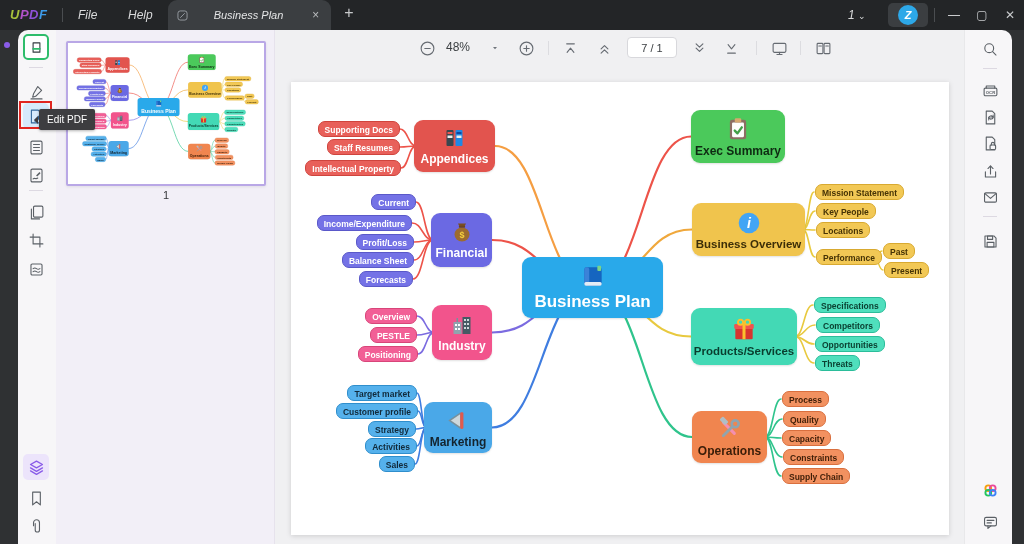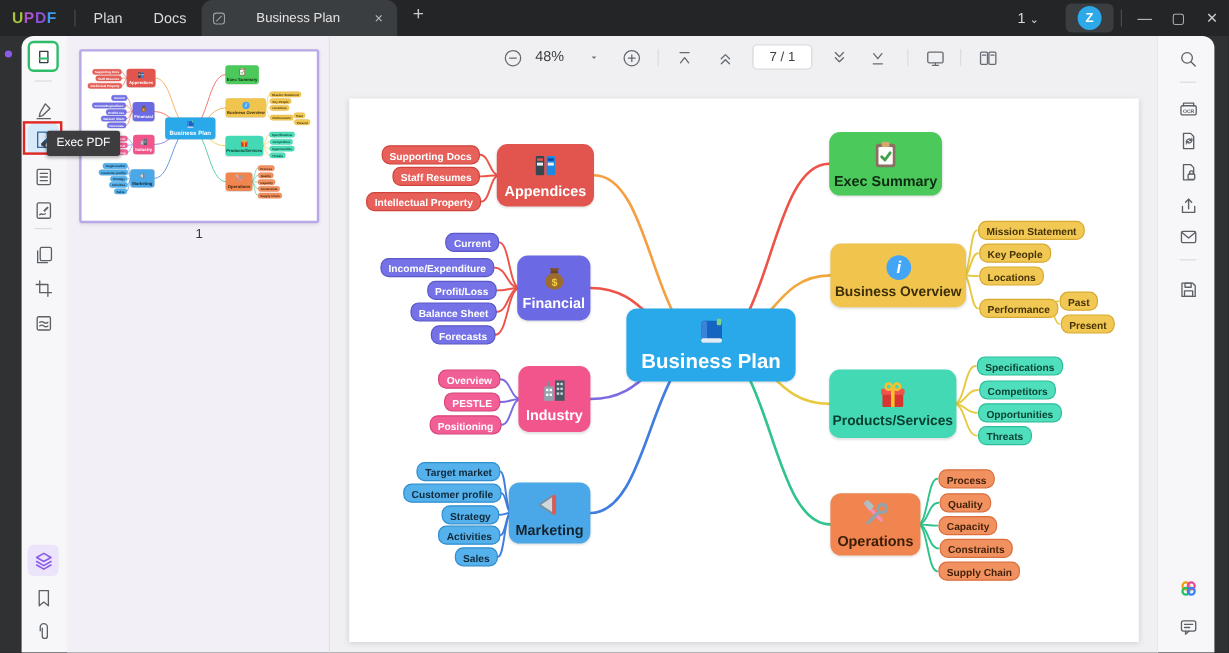--- a/index.html
+++ b/index.html
@@ -1,20 +1,20 @@
 <!DOCTYPE html>
 <html><head>
 <meta charset="utf-8">
 <style>
   html,body{margin:0;padding:0;background:#1d1f21;}
   *{box-sizing:border-box;font-family:"Liberation Sans","DejaVu Sans",sans-serif;}
   #app{position:relative;width:1024px;height:544px;overflow:hidden;background:#2f3133;}
   .abs{position:absolute;}
   
-  #titlebar{left:0;top:0;width:1024px;height:30px;background:#232527;display:flex;align-items:center;}
+  #titlebar{left:0;top:0;width:1024px;height:30px;background:#232527;display:flex;align-items:center;font-style:italic;}
   .logo{position:absolute;left:10px;top:7px;font-size:13px;font-weight:bold;letter-spacing:.5px;}
   .logo b:nth-child(1){color:#a8c23c}.logo b:nth-child(2){color:#b052c8}
   .logo b:nth-child(3){color:#8e52d8}.logo b:nth-child(4){color:#3d9be9}
   .tb-sep{position:absolute;top:8px;width:1px;height:14px;background:#4a4d50;}
   .menu-item{position:absolute;top:0;height:30px;line-height:30px;padding:0 10px;color:#d9dadb;font-size:12px;cursor:pointer;}
   #tab{left:168px;top:0;width:163px;height:30px;background:#3b3e41;border-radius:9px 9px 0 0;display:flex;align-items:center;padding:0 8px;}
   #tab .title{flex:1;text-align:center;color:#e3e4e5;font-size:11px;white-space:nowrap;overflow:hidden;}
   .tab-x{color:#b9bcbe;font-size:12px;cursor:pointer;padding:0 4px;}
   #new-tab{left:338px;top:4px;color:#c7c9cb;font-size:16px;cursor:pointer;padding:0 6px;}
   #tab-count{left:848px;top:0;height:30px;line-height:30px;color:#d9dadb;font-size:12px;cursor:pointer;}
@@ -53,22 +53,22 @@
   .msub{position:absolute;height:16px;line-height:14px;border-radius:7px;font-size:8.5px;font-weight:bold;padding:1px 6px;white-space:nowrap;cursor:pointer;border:1px solid transparent;}
 </style>
 </head>
 <body>
 
 <div id="app">
 
   <div id="titlebar" class="abs">
     <div class="logo"><b>U</b><b>P</b><b>D</b><b>F</b></div>
     <div class="tb-sep" style="left:62px"></div>
-    <div class="menu-item" style="left:68px">Plan</div>
-    <div class="menu-item" style="left:118px">Docs</div>
+    <div class="menu-item" style="left:68px">File</div>
+    <div class="menu-item" style="left:118px">Help</div>
     <div id="tab" class="abs">
       <span style="display:flex">
           <svg viewBox="0 0 20 20" style="width:13px;height:13px;fill:none;stroke:#9aa0a6;stroke-width:1.4">
             <rect x="3" y="3" width="14" height="14" rx="3.5"></rect>
             <line x1="6.5" y1="13.5" x2="13.5" y2="6.5"></line>
           </svg>
         </span>
       <span class="title">Business Plan</span>
       <span class="tab-x">×</span>
     </div>
@@ -668,15 +668,15 @@
                 <rect x="16" y="1.5" width="3.5" height="5" rx="1" fill="#7bd389"></rect>
               </svg>
             </span>
             <span class="lbl" style="font-size: 17px;">Business Plan</span>
           </div>
         </div>
       </div>
     </div>
 
   <div id="edit-highlight" class="abs"></div>
-  <div id="tooltip" class="abs">Exec PDF</div>
+  <div id="tooltip" class="abs">Edit PDF</div>
 
 </div>
 
 </body></html>

